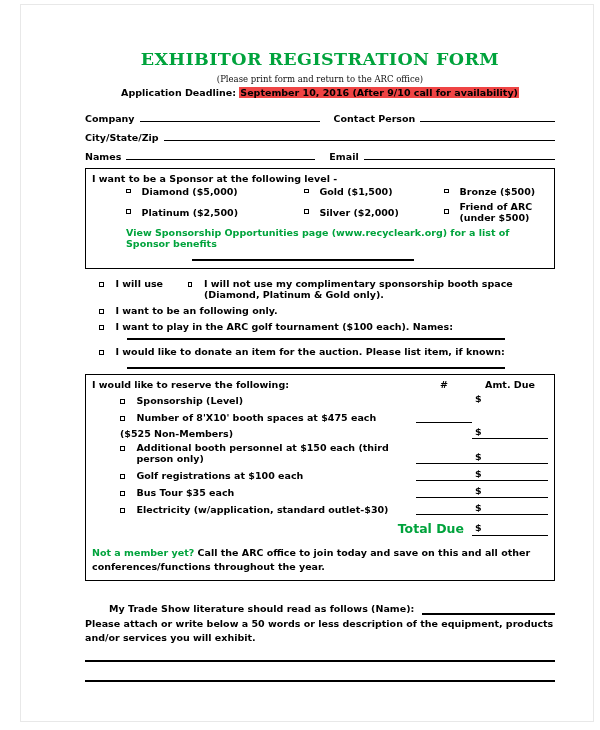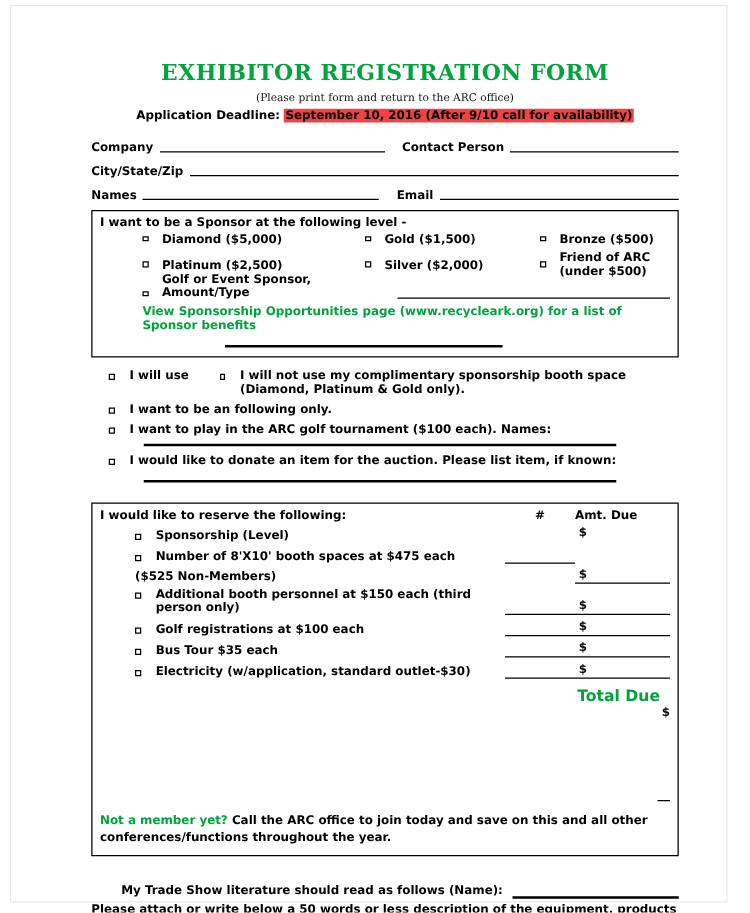--- a/index.html
+++ b/index.html
@@ -10,21 +10,21 @@
   body {
     width: 600px;
     height: 730px;
     font-family: "DejaVu Sans", "Liberation Sans", sans-serif;
     color: #000000;
     position: relative;
     overflow: hidden;
   }
   .page {
     position: absolute;
-    left: 8px;
+    left: 20px;
     top: 4px;
     width: 574px;
     height: 718px;
     border: 1px solid #e8e8e8;
     box-sizing: border-box;
     background: #fff;
   }
   .sheet {
     position: absolute;
     left: 64px;
@@ -156,25 +156,25 @@
   .mid-text { max-width: 395px; }
   .rule-wide {
     border-bottom: 2px solid #000;
     width: 378px;
     margin: 5px 0 6px 28px;
     height: 1px;
   }
   .rule-wide.second { margin-top: 9px; margin-bottom: 0; }
 
   
-  .reserve { margin-top: 16px; }
+  .reserve { margin-top: 5px; }
   .rhead { display: flex; align-items: baseline; }
   .rhead .rtitle { flex: 1 1 auto; }
   .rhead .h-num { width: 56px; text-align: center; }
-  .rhead .h-amt { width: 76px; }
+  .rhead .h-amt { width: 76px; text-align: center; }
 
   .rrow {
     display: flex;
     align-items: flex-end;
     margin-top: 3px;
     position: relative;
   }
   .rrow .label {
     flex: 1 1 auto;
     display: flex;
@@ -194,23 +194,22 @@
     height: 13px;
     flex: 0 0 76px;
     padding-left: 3px;
     box-sizing: border-box;
   }
   .num-cell.noline, .amt-cell.noline { border-bottom: none; }
   .sub-line { padding-left: 45px; margin-top: 2px; }
 
   .total-row {
     display: flex;
-    align-items: flex-end;
+    align-items: center;
     margin-top: 6px;
-    flex-direction: column;
   }
   .total-spacer { flex: 1 1 auto; }
   .total-label {
     color: #00a33c;
     font-size: 12.5px;
     font-weight: bold;
     margin-right: 8px;
     padding-bottom: 1px;
   }
   .total-amt {
@@ -302,25 +301,20 @@
         </div>
         <div class="opt">
           <span class="cb"></span>
           <span>Silver ($2,000)</span>
         </div>
         <div class="opt">
           <span class="cb"></span>
           <span>Friend of ARC (under $500)</span>
         </div>
       </div>
-      <div class="golf-row">
-        <span class="cb"></span>
-        <span>Golf or Event Sponsor, Amount/Type</span>
-        <span class="golf-line"></span>
-      </div>
       <div class="greenline">View Sponsorship Opportunities page (www.recycleark.org) for a list of Sponsor benefits</div>
       <div class="sponsor-blank"></div>
     </div>
 
     <div class="mid">
       <div class="mid-row">
         <span class="cb"></span>
         <span class="willuse">I will use</span>
         <span class="cb"></span>
         <span class="mid-text">I will not use my complimentary sponsorship booth space (Diamond, Platinum &amp; Gold only).</span>

